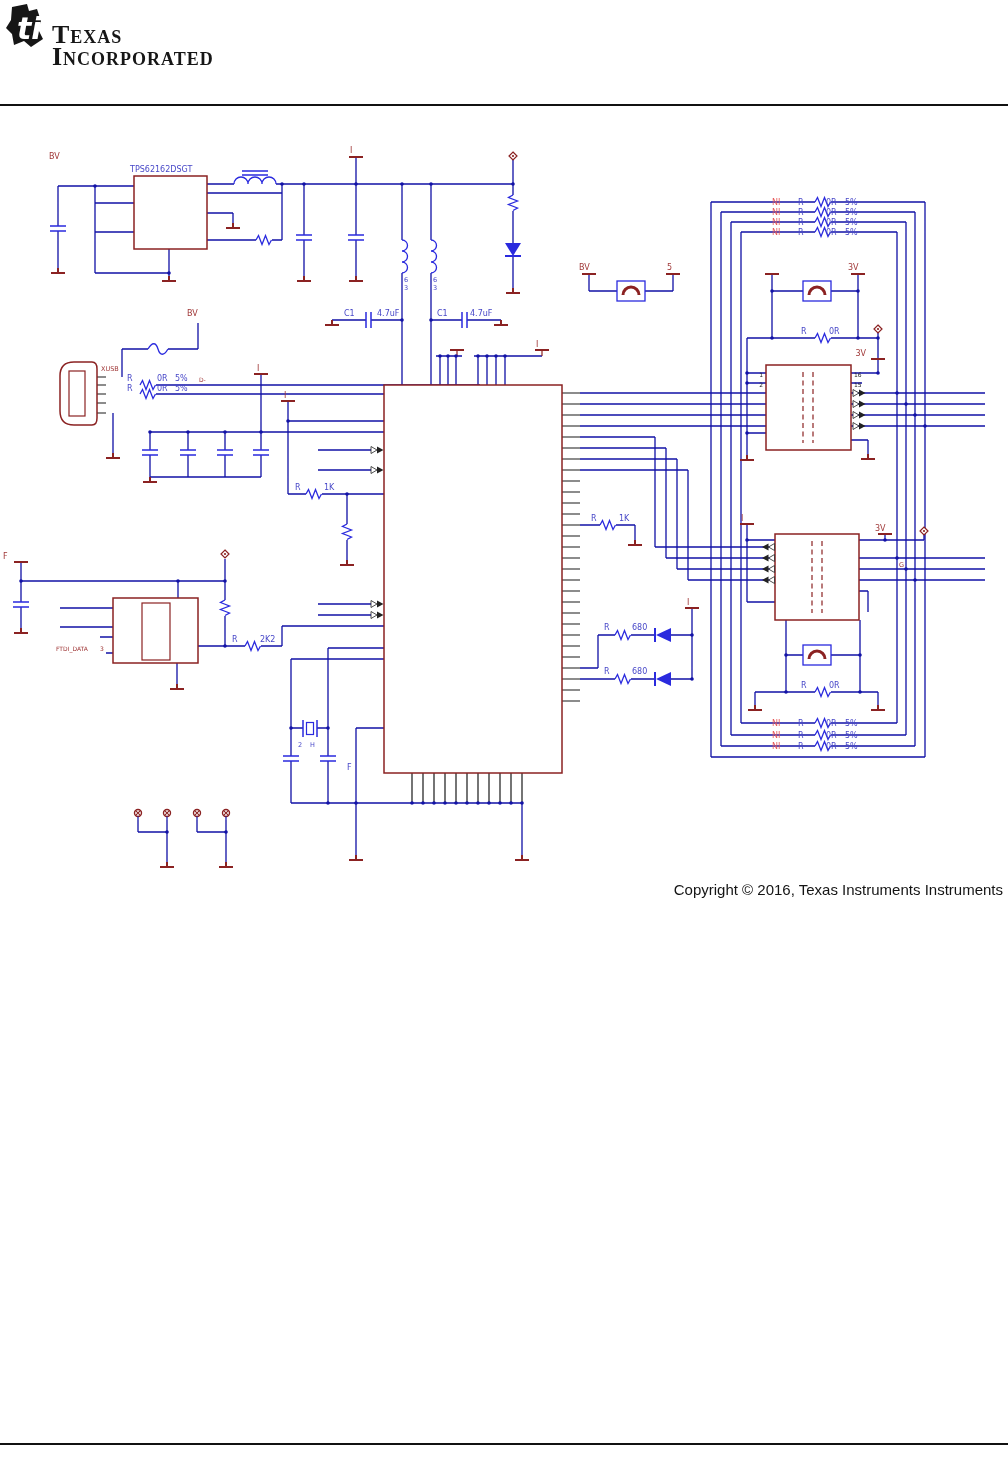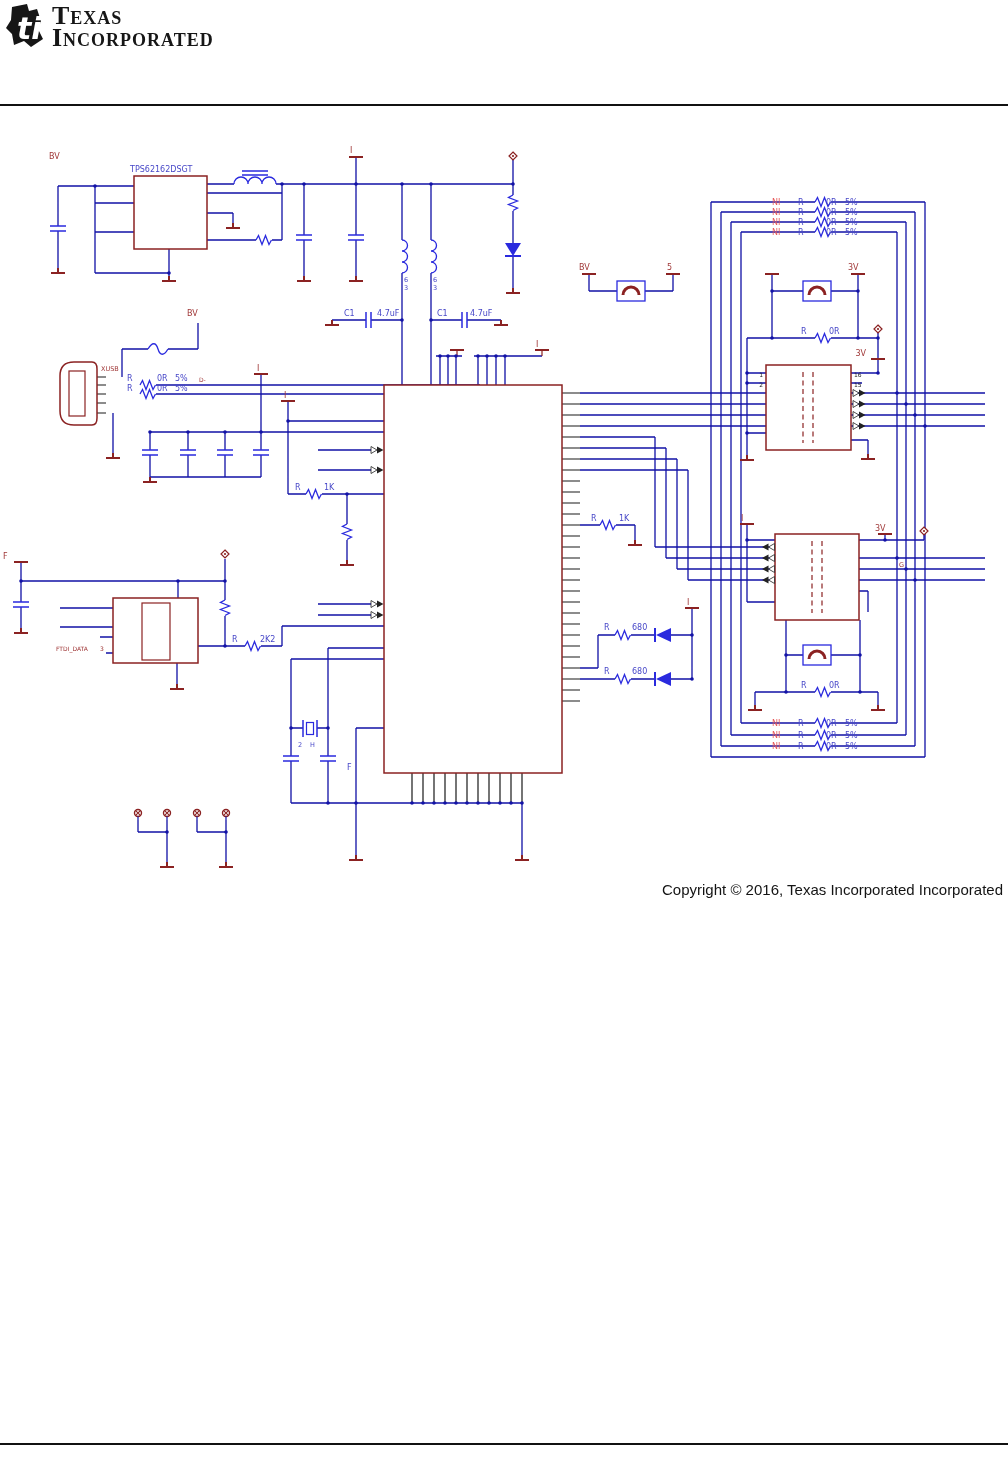--- a/index.html
+++ b/index.html
@@ -1,18 +1,18 @@
 <!DOCTYPE html>
 <html><head>
 <meta charset="utf-8">
 <style>
   html,body{margin:0;padding:0;background:#888;}
   .page{position:relative;width:1008px;height:1472px;background:#ffffff;overflow:hidden;
         font-family:"Liberation Sans",sans-serif;}
-  .brand{position:absolute;left:52px;top:3px;color:#161616;
+  .brand{position:absolute;left:52px;top:22px;color:#161616;
          font-family:"Liberation Serif",serif;font-weight:700;line-height:1.0;}
   .brand .l1{font-size:26px;font-variant:small-caps;letter-spacing:1px;}
   .brand .l2{font-size:26px;font-variant:small-caps;letter-spacing:1px;margin-top:-4px;}
   .rule{position:absolute;left:0;width:1008px;height:2px;background:#111;}
   .rule.top{top:104px;}
   .rule.bottom{top:1443px;}
   .copyright{position:absolute;right:5px;top:881px;font-size:15px;color:#141414;}
   svg{position:absolute;left:0;top:0;}
   svg text{font-family:"DejaVu Sans",sans-serif;}
 </style>
@@ -22,21 +22,21 @@
 <div class="page">
 
   <div class="brand">
     <div class="l1">Texas</div>
     <div class="l2">Incorporated</div>
   </div>
 
   <div class="rule top"></div>
   <div class="rule bottom"></div>
 
-  <div class="copyright">Copyright © 2016, Texas Incorporated Incorporated</div>
+  <div class="copyright">Copyright © 2016, Texas Instruments Instruments</div>
 
   <svg width="1008" height="1472" viewBox="0 0 1008 1472">
     <defs>
       <g id="gnd">
           <path d="M0,0 V5 M-7,5 H7" stroke="#8b2222" stroke-width="2" fill="none"></path>
         </g>
       <g id="dia">
           <path d="M0,-4 L4,0 L0,4 L-4,0 Z" stroke="#8b2222" stroke-width="1.2" fill="#fff"></path>
           <circle r="1.1" fill="#8b2222"></circle>
         </g>

